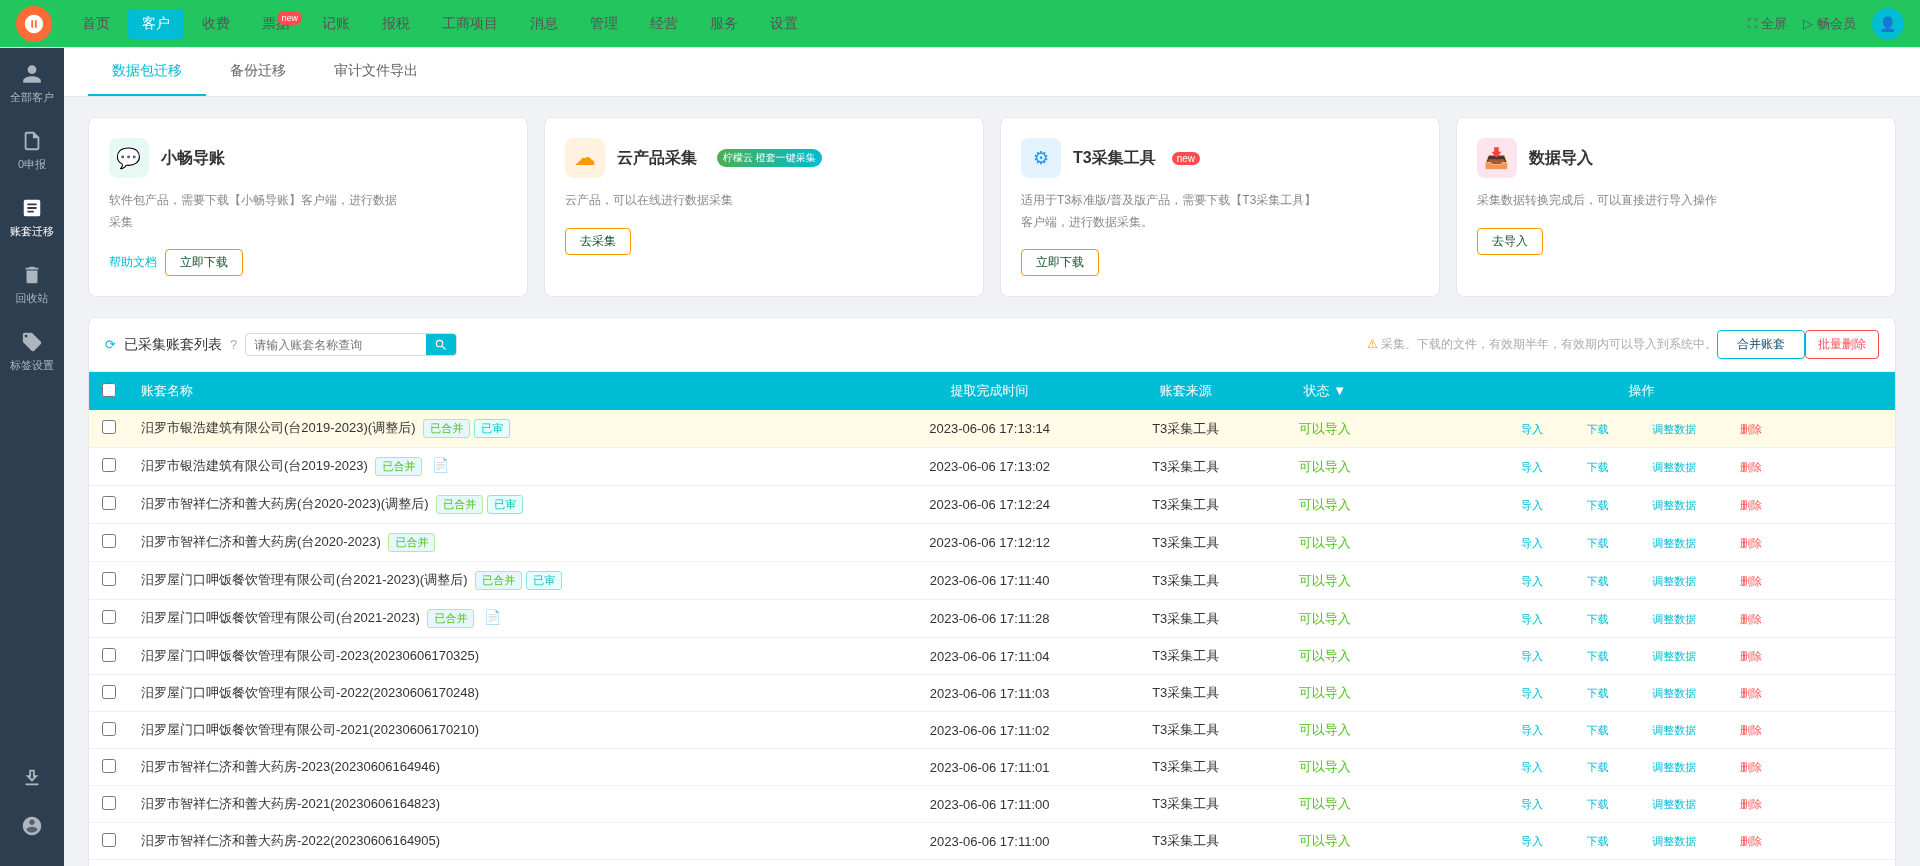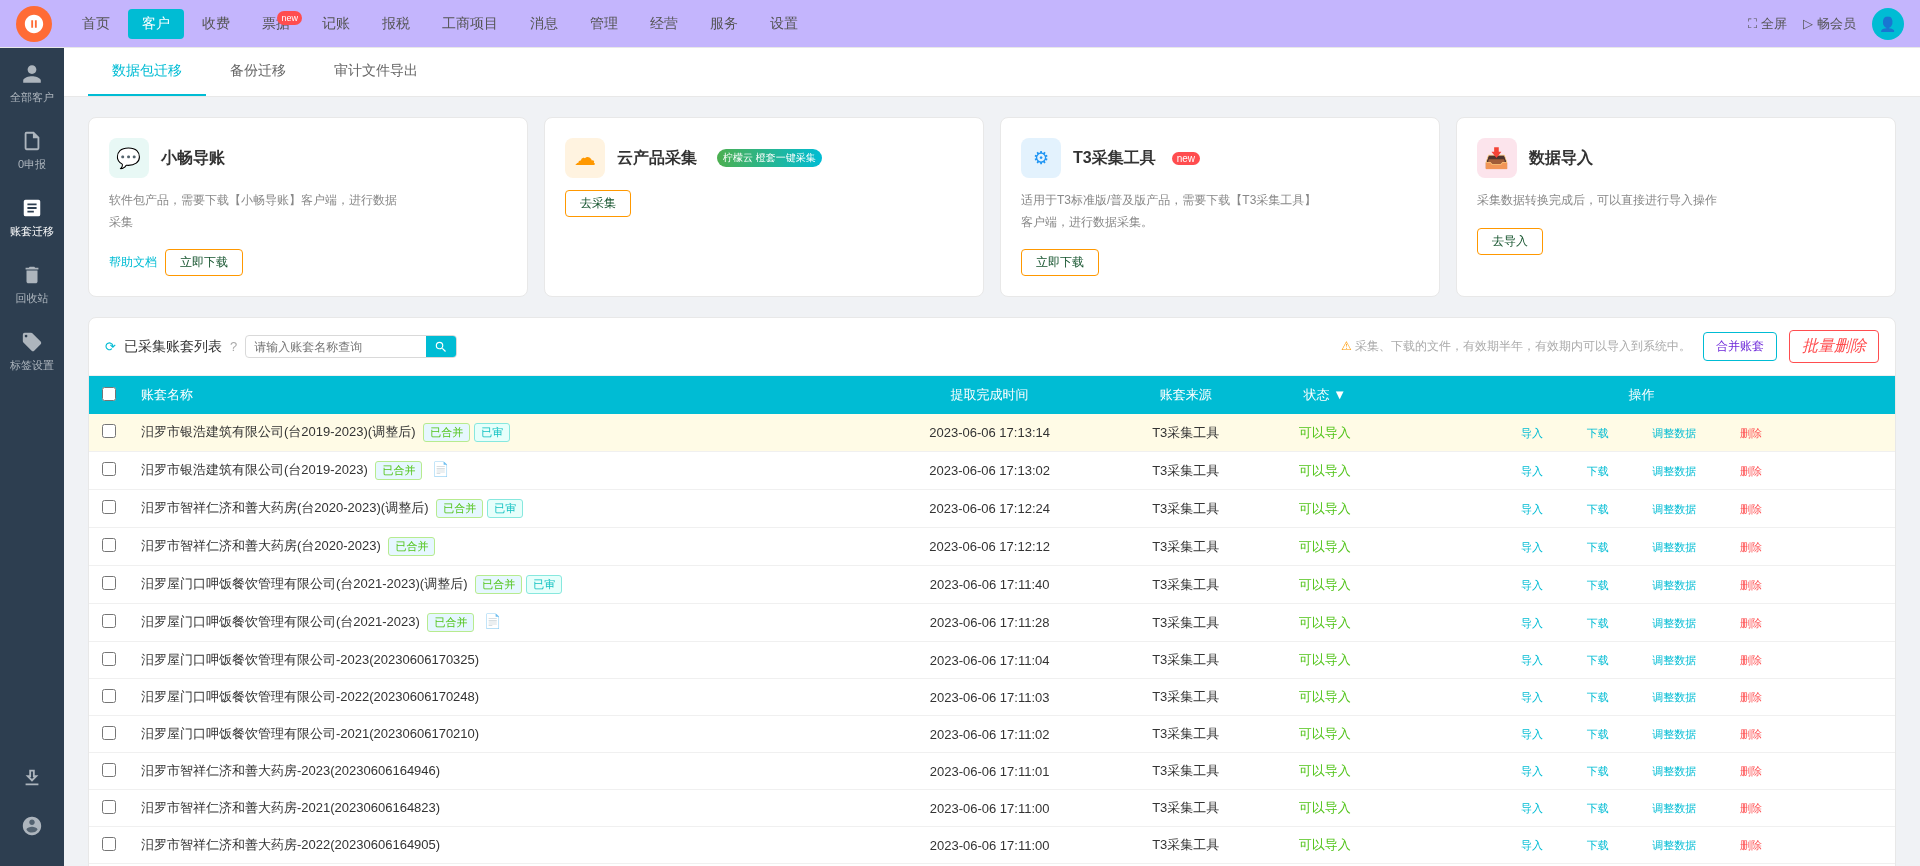--- a/index.html
+++ b/index.html
@@ -1,19 +1,19 @@
 <!DOCTYPE html>
 <html><head>
   <meta charset="utf-8">
   <style>
     * { box-sizing: border-box; margin: 0; padding: 0; }
     body { font-family: 'Microsoft YaHei', Arial, sans-serif; font-size: 13px; background: #f0f2f5; color: #333; display: flex; flex-direction: column; height: 866px; overflow: hidden; }
 
     
-    .top-nav { display: flex; align-items: center; background: #c4b5fd; height: 48px; border-bottom: 1px solid #e8e8e8; padding: 16px 16px; flex-shrink: 0; }
+    .top-nav { display: flex; align-items: center; background: #22c55e; height: 48px; border-bottom: 1px solid #e8e8e8; padding: 16px 16px; flex-shrink: 0; }
     .logo { width: 36px; height: 36px; background: #ff6b35; border-radius: 50%; display: flex; align-items: center; justify-content: center; margin-right: 16px; flex-shrink: 0; }
     .logo svg { width: 22px; height: 22px; fill: white; }
     .nav-items { display: flex; align-items: center; gap: 4px; flex: 1; }
     .nav-item { padding: 6px 14px; border-radius: 4px; cursor: pointer; font-size: 14px; color: #555; position: relative; white-space: nowrap; }
     .nav-item.active { background: #00bcd4; color: #fff; border-radius: 4px; }
     .nav-badge { position: absolute; top: 2px; right: 2px; background: #ff4d4f; color: white; font-size: 9px; padding: 0 4px; border-radius: 8px; line-height: 14px; }
     .nav-right { display: flex; align-items: center; gap: 16px; margin-left: auto; }
     .nav-right-item { display: flex; align-items: center; gap: 4px; font-size: 13px; color: #555; cursor: pointer; }
     .user-avatar { width: 32px; height: 32px; background: #00bcd4; border-radius: 50%; display: flex; align-items: center; justify-content: center; color: white; font-size: 14px; }
 
@@ -49,30 +49,30 @@
     .card-badge.green-badge { background: linear-gradient(90deg, #4CAF50, #00bcd4); }
     .card-desc { font-size: 12px; color: #888; line-height: 1.8; margin-bottom: 16px; }
     .card-actions { display: flex; gap: 8px; align-items: center; }
     .card-link { color: #00bcd4; font-size: 12px; text-decoration: none; cursor: pointer; }
     .card-btn { padding: 4px 14px; border: 1px solid #ff9800; border-radius: 4px; color: #14532d; background: transparent; font-size: 12px; cursor: pointer; white-space: nowrap; }
 
     
     .table-section { background: #fff; margin: 0 24px 24px; border-radius: 8px; border: 1px solid #e8e8e8; overflow: hidden; }
     .table-toolbar { display: flex; align-items: center; justify-content: space-between; padding: 12px 16px; border-bottom: 1px solid #f0f0f0; flex-wrap: wrap; gap: 8px; }
     .table-toolbar-left { display: flex; align-items: center; gap: 8px; }
-    .table-toolbar-right { display: flex; align-items: center; gap: 12px; }
+    .table-toolbar-right { display: flex; align-items: center; }
     .refresh-btn { color: #00bcd4; cursor: pointer; font-size: 13px; display: flex; align-items: center; gap: 4px; }
     .toolbar-label { font-size: 14px; font-weight: 500; color: #333; }
     .help-icon { color: #aaa; cursor: pointer; }
     .search-box { display: flex; align-items: center; border: 1px solid #d9d9d9; border-radius: 4px; overflow: hidden; height: 23px; }
     .search-input { border: none; outline: none; padding: 0 8px; font-size: 12px; width: 180px; }
     .search-btn { background: #00bcd4; border: none; padding: 0 8px; height: 100%; cursor: pointer; color: white; display: flex; align-items: center; }
     .toolbar-hint { font-size: 12px; color: #aaa; }
-    .btn-merge { padding: 5px 12px; background: #fff; border: 1px solid #00bcd4; color: #6d28d9; border-radius: 4px; cursor: pointer; font-size: 12px; }
-    .btn-delete-all { padding: 5px 12px; background: #fff; border: 1px solid #ff4d4f; color: #ff4d4f; border-radius: 4px; cursor: pointer; font-size: 16px; font-style: italic; }
+    .btn-merge { padding: 5px 19px; background: #fff; border: 1px solid #00bcd4; color: #0c4a6e; border-radius: 4px; cursor: pointer; font-size: 12px; }
+    .btn-delete-all { padding: 5px 12px; background: #fff; border: 1px solid #ff4d4f; color: #ff4d4f; border-radius: 4px; cursor: pointer; font-size: 12px; }
 
     
     .data-table { width: 100%; border-collapse: collapse; }
     .data-table thead { background: #00bcd4; }
     .data-table thead th { color: #fff; font-weight: 500; padding: 10px 12px; text-align: center; font-size: 13px; white-space: nowrap; }
     .data-table thead th:first-child { width: 40px; }
     .data-table thead th:nth-child(2) { text-align: left; padding-left: 12px; }
     .data-table tbody tr { border-bottom: 1px solid #f0f0f0; }
     .data-table tbody tr.highlight { background: #fffbe6; }
     .data-table tbody td { padding: 9px 12px; font-size: 13px; color: #333; text-align: center; white-space: nowrap; }
@@ -209,20 +209,21 @@
           <button class="card-btn">立即下载</button>
         </div>
       </div>
 
       <div class="card">
         <div class="card-header">
           <div class="card-icon orange" style="font-size:22px;">☁</div>
           <span class="card-title">云产品采集</span>
           <span class="card-badge green-badge">柠檬云 橙套一键采集</span>
         </div>
+        <div class="card-desc">云产品，可以在线进行数据采集</div>
         <div class="card-actions">
           <button class="card-btn">去采集</button>
         </div>
       </div>
 
       <div class="card">
         <div class="card-header">
           <div class="card-icon blue" style="font-size:18px;">⚙</div>
           <span class="card-title">T3采集工具</span>
           <span style="background:#ff4d4f;color:white;font-size:10px;padding:1px 5px;border-radius:8px;margin-left:4px;">new</span>

